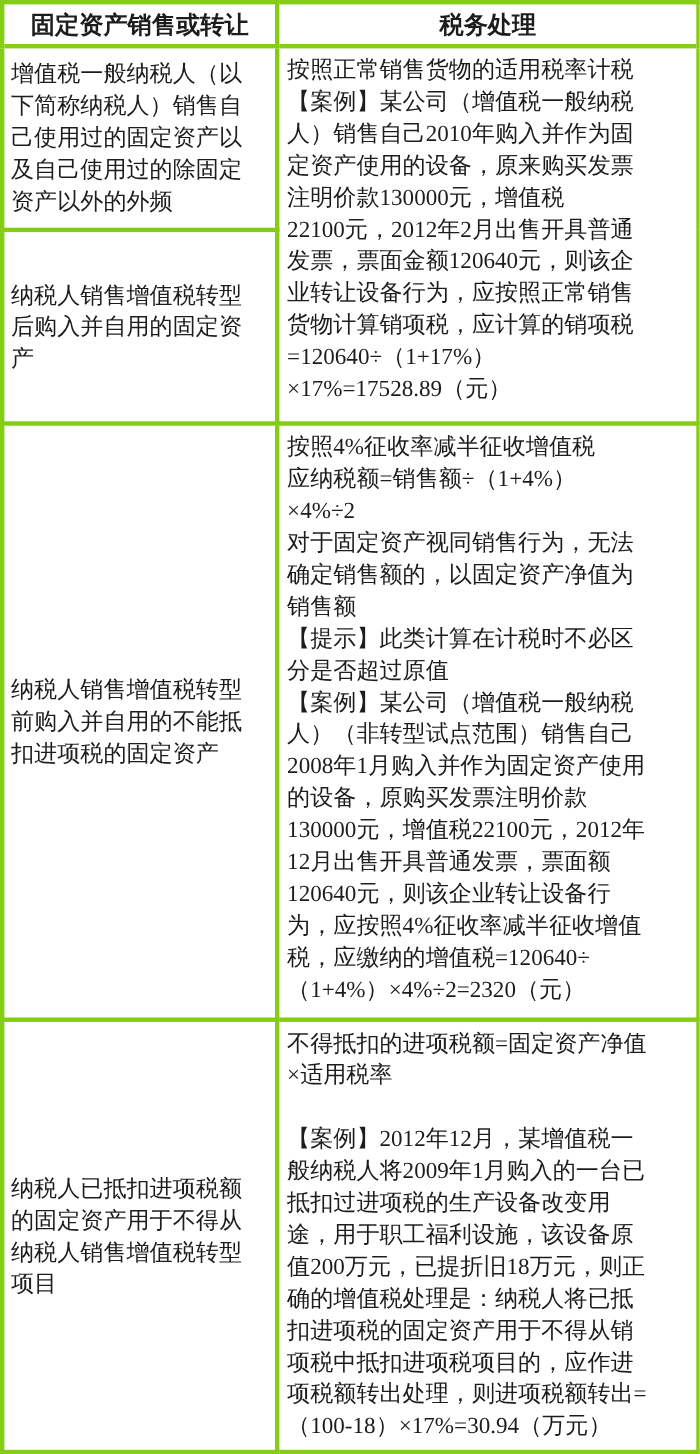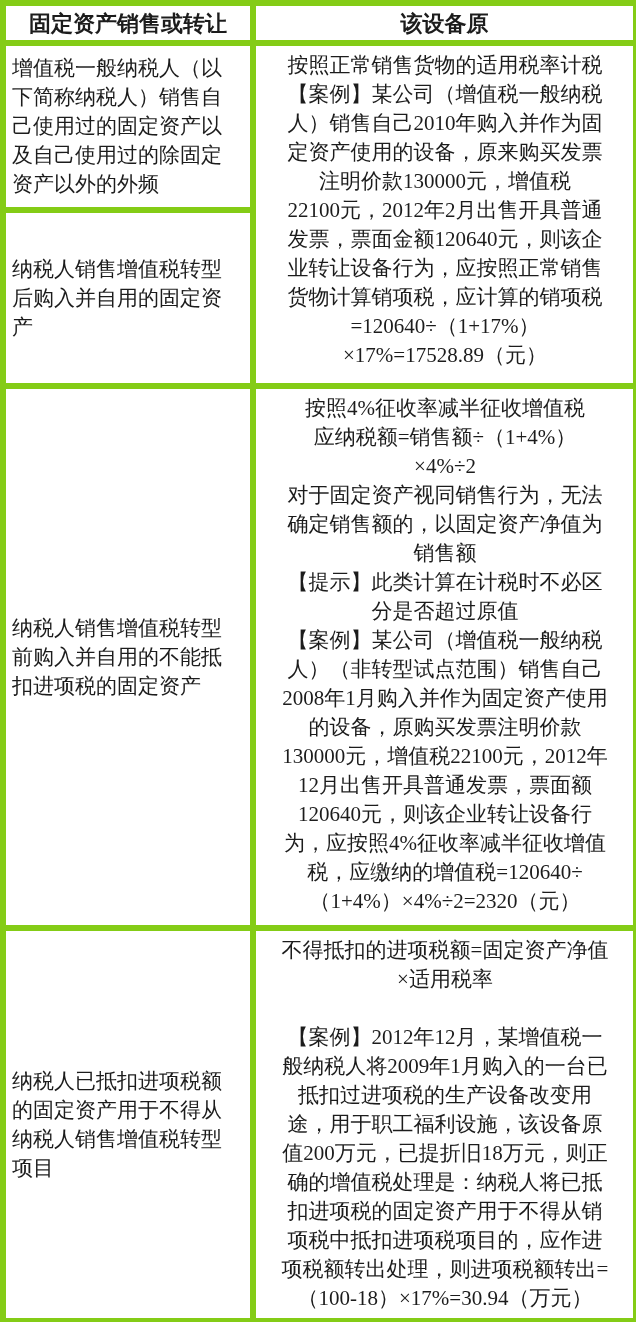--- a/index.html
+++ b/index.html
@@ -16,21 +16,21 @@
     border-collapse: collapse;
     table-layout: fixed;
     width: 633px;
     margin: 0;
     background: #ffffff;
   }
   table.tax-table col.c-left  { width: 250px; }
   table.tax-table col.c-right { width: 383px; }
   table.tax-table th,
   table.tax-table td {
-    border: 6px solid #84cc16;
+    border: 4px solid #84cc16;
     font-size: 21px;
     line-height: 29px;
     white-space: pre-line;
     overflow: hidden;
     box-sizing: border-box;
   }
   table.tax-table th {
     font-size: 22px;
     font-weight: bold;
     text-align: center;
@@ -38,42 +38,42 @@
     height: 40px;
     padding: 2px 4px;
     border-bottom-width: 3px;
   }
   td.cell-left {
     text-align: left;
     vertical-align: middle;
     padding: 4px 6px;
   }
   td.cell-right {
-    text-align: center;
+    text-align: left;
     vertical-align: top;
     padding: 5px 6px 4px 7px;
     line-height: 30px;
   }
   tr.row-1a { height: 167px; }
   tr.row-1b { height: 176px; }
   tr.row-2  { height: 542px; }
   tr.row-3  { height: 393px; }
 </style>
 </head>
 <body>
 
 <table class="tax-table">
   <colgroup>
     <col class="c-left">
     <col class="c-right">
   </colgroup>
   <tbody>
     <tr class="row-header">
       <th>固定资产销售或转让</th>
-      <th>该设备原</th>
+      <th>税务处理</th>
     </tr>
     <tr class="row-1a">
       <td class="cell-left">增值税一般纳税人（以
 下简称纳税人）销售自
 己使用过的固定资产以
 及自己使用过的除固定
 资产以外的外频</td>
       <td class="cell-right" rowspan="2">按照正常销售货物的适用税率计税
 【案例】某公司（增值税一般纳税
 人）销售自己2010年购入并作为固

